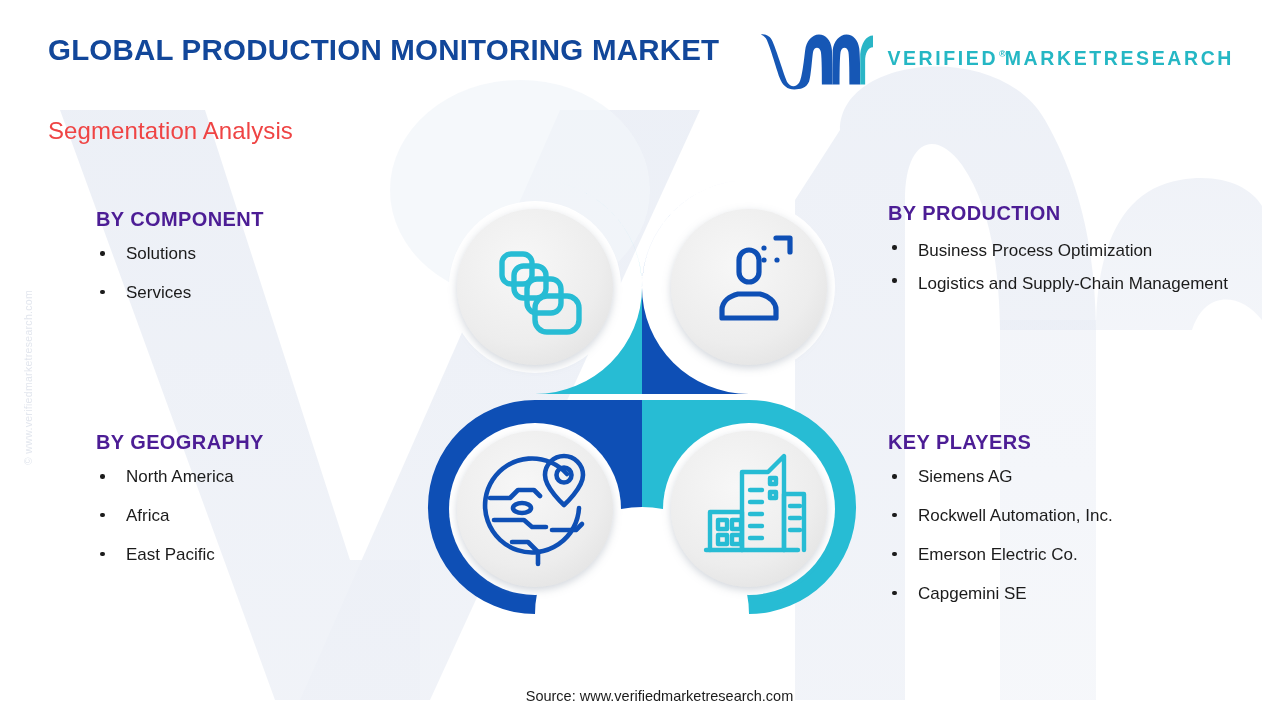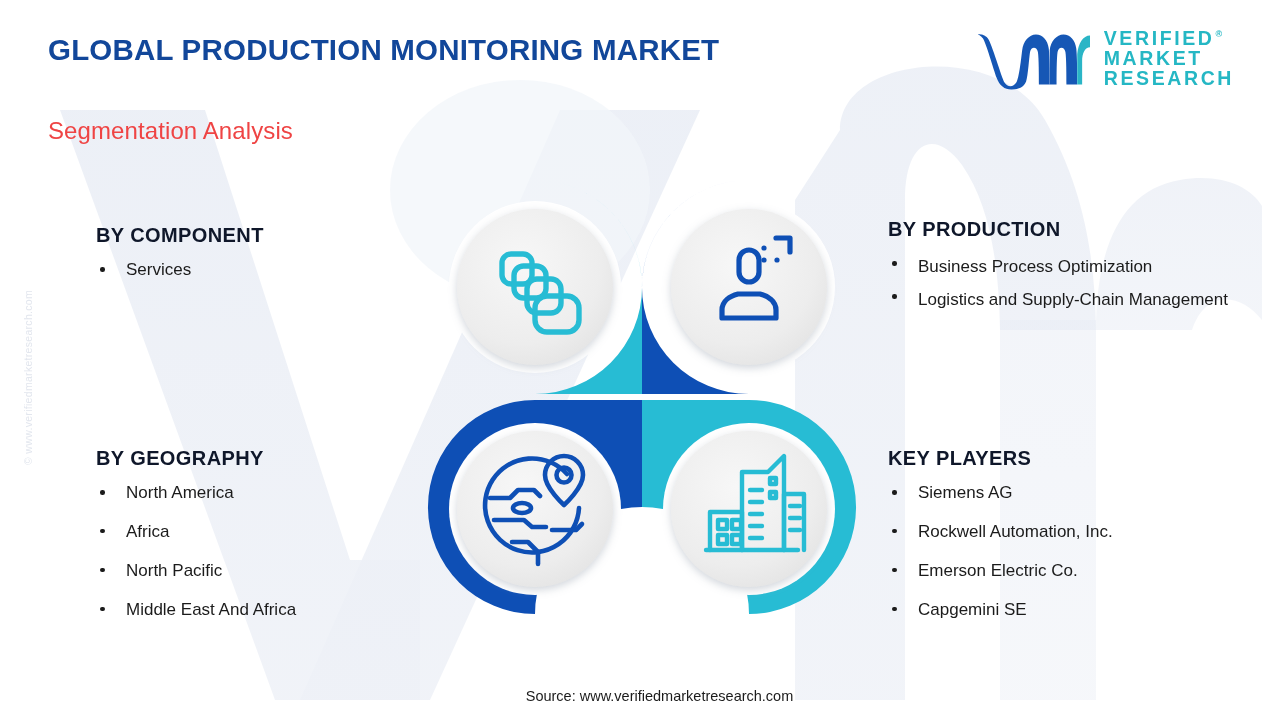--- a/index.html
+++ b/index.html
@@ -32,36 +32,36 @@
   }
   .subtitle{
     position:absolute;left:48px;top:117px;
     font-size:24px;font-weight:400;color:#ef4444;
     letter-spacing:.1px;white-space:nowrap;z-index:6;
   }
 
   
   .logo{position:absolute;right:46px;top:28px;display:flex;align-items:center;gap:14px;z-index:6;}
   .logo-mark{width:116px;height:62px;display:block;}
-  .logo-text{display:flex;flex-direction:column;line-height:1.02;}
+  .logo-text{display:flex;flex-direction:row;line-height:1.02;}
   .logo-text span{
     font-size:19.5px;font-weight:700;color:#25b7c4;letter-spacing:2.6px;
     white-space:nowrap;position:relative;
   }
   .logo-text span.reg:after{
     content:"\00AE";font-size:9px;position:relative;top:-8px;left:1px;letter-spacing:0;
   }
 
   
   .col{position:absolute;z-index:6;}
   .col.left{left:96px;width:320px;}
   .col.right{left:888px;width:360px;}
   .col-head{
-    font-size:20px;font-weight:700;color:#0f172a;
-    letter-spacing:.4px;margin:16px 0 12px 0;white-space:nowrap;
+    font-size:20px;font-weight:700;color:#4c1d95;
+    letter-spacing:.4px;margin:0 0 12px 0;white-space:nowrap;
   }
   ul.items{list-style:none;margin:0;padding:0;}
   ul.items li{
     position:relative;
     padding-left:30px;
     font-size:17px;color:#1b1b1b;
     line-height:1.35;
     margin-bottom:16px;
     font-weight:400;
   }
@@ -213,31 +213,31 @@
           <rect x="124" y="90" width="6" height="6"></rect>
           <path d="M144 104 h10 M144 116 h10 M144 128 h10"></path>
         </g>
       </g>
     </svg>
   </div>
 
   <div class="col left" id="col-component">
     <div class="col-head">BY COMPONENT</div>
     <ul class="items">
+      <li>Solutions</li>
       <li>Services</li>
     </ul>
   </div>
 
   <div class="col left" id="col-geography">
     <div class="col-head">BY GEOGRAPHY</div>
     <ul class="items">
       <li>North America</li>
       <li>Africa</li>
-      <li>North Pacific</li>
-      <li>Middle East And Africa</li>
+      <li>East Pacific</li>
     </ul>
   </div>
 
   <div class="col right" id="col-application">
     <div class="col-head">BY PRODUCTION</div>
     <ul class="items">
       <li class="wrap">Business Process Optimization</li>
       <li class="wrap">Logistics and Supply-Chain Management</li>
     </ul>
   </div>

